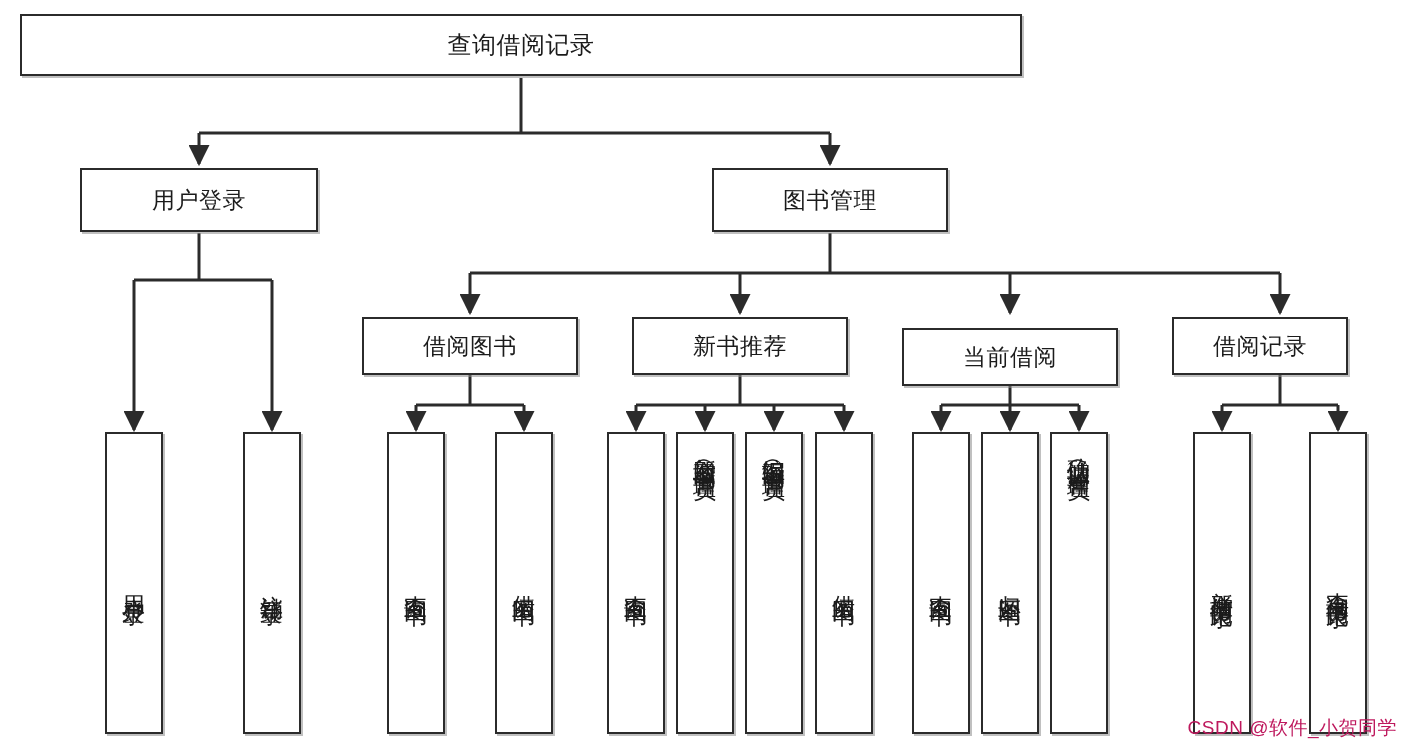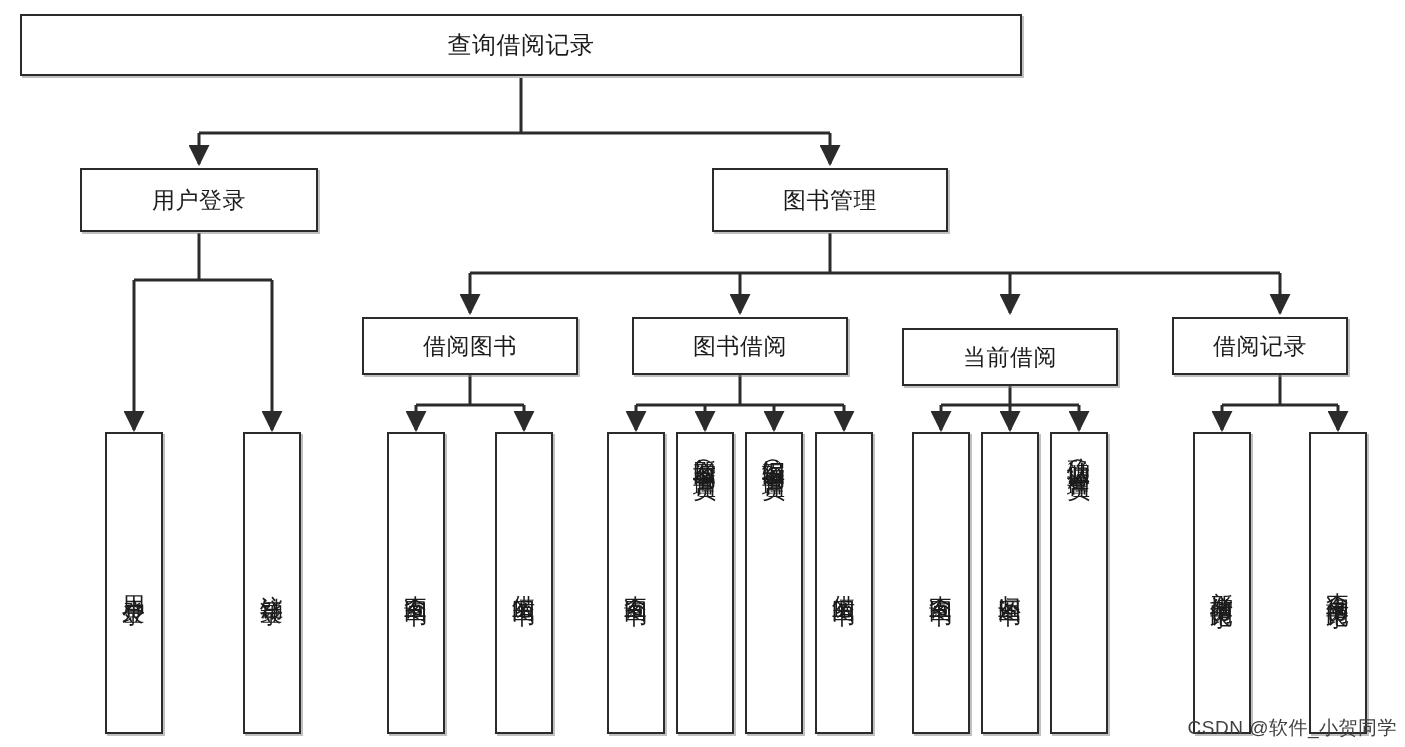--- a/index.html
+++ b/index.html
@@ -74,21 +74,21 @@
   }
   .node.v.mid .label {
     margin-top: 0;
   }
   
   #watermark {
     position: absolute;
     right: 8px;
     bottom: 6px;
     font-size: 19px;
-    color: #404040;
+    color: #be185d;
     letter-spacing: 0.5px;
     z-index: 6;
     user-select: none;
     white-space: nowrap;
   }
 </style>
 </head>
 <body>
 
 <div id="canvas">
@@ -155,21 +155,21 @@
 
   <div class="node h" style="left:712px; top:168px; width:236px; height:64px;">
     <span class="label">图书管理</span>
   </div>
 
   <div class="node h" style="left:362px; top:317px; width:216px; height:58px;">
     <span class="label">借阅图书</span>
   </div>
 
   <div class="node h" style="left:632px; top:317px; width:216px; height:58px;">
-    <span class="label">图书借阅</span>
+    <span class="label">新书推荐</span>
   </div>
 
   <div class="node h" style="left:902px; top:317px; width:216px; height:58px;margin-top:11px;">
     <span class="label">当前借阅</span>
   </div>
 
   <div class="node h" style="left:1172px; top:317px; width:176px; height:58px;">
     <span class="label">借阅记录</span>
   </div>
 

